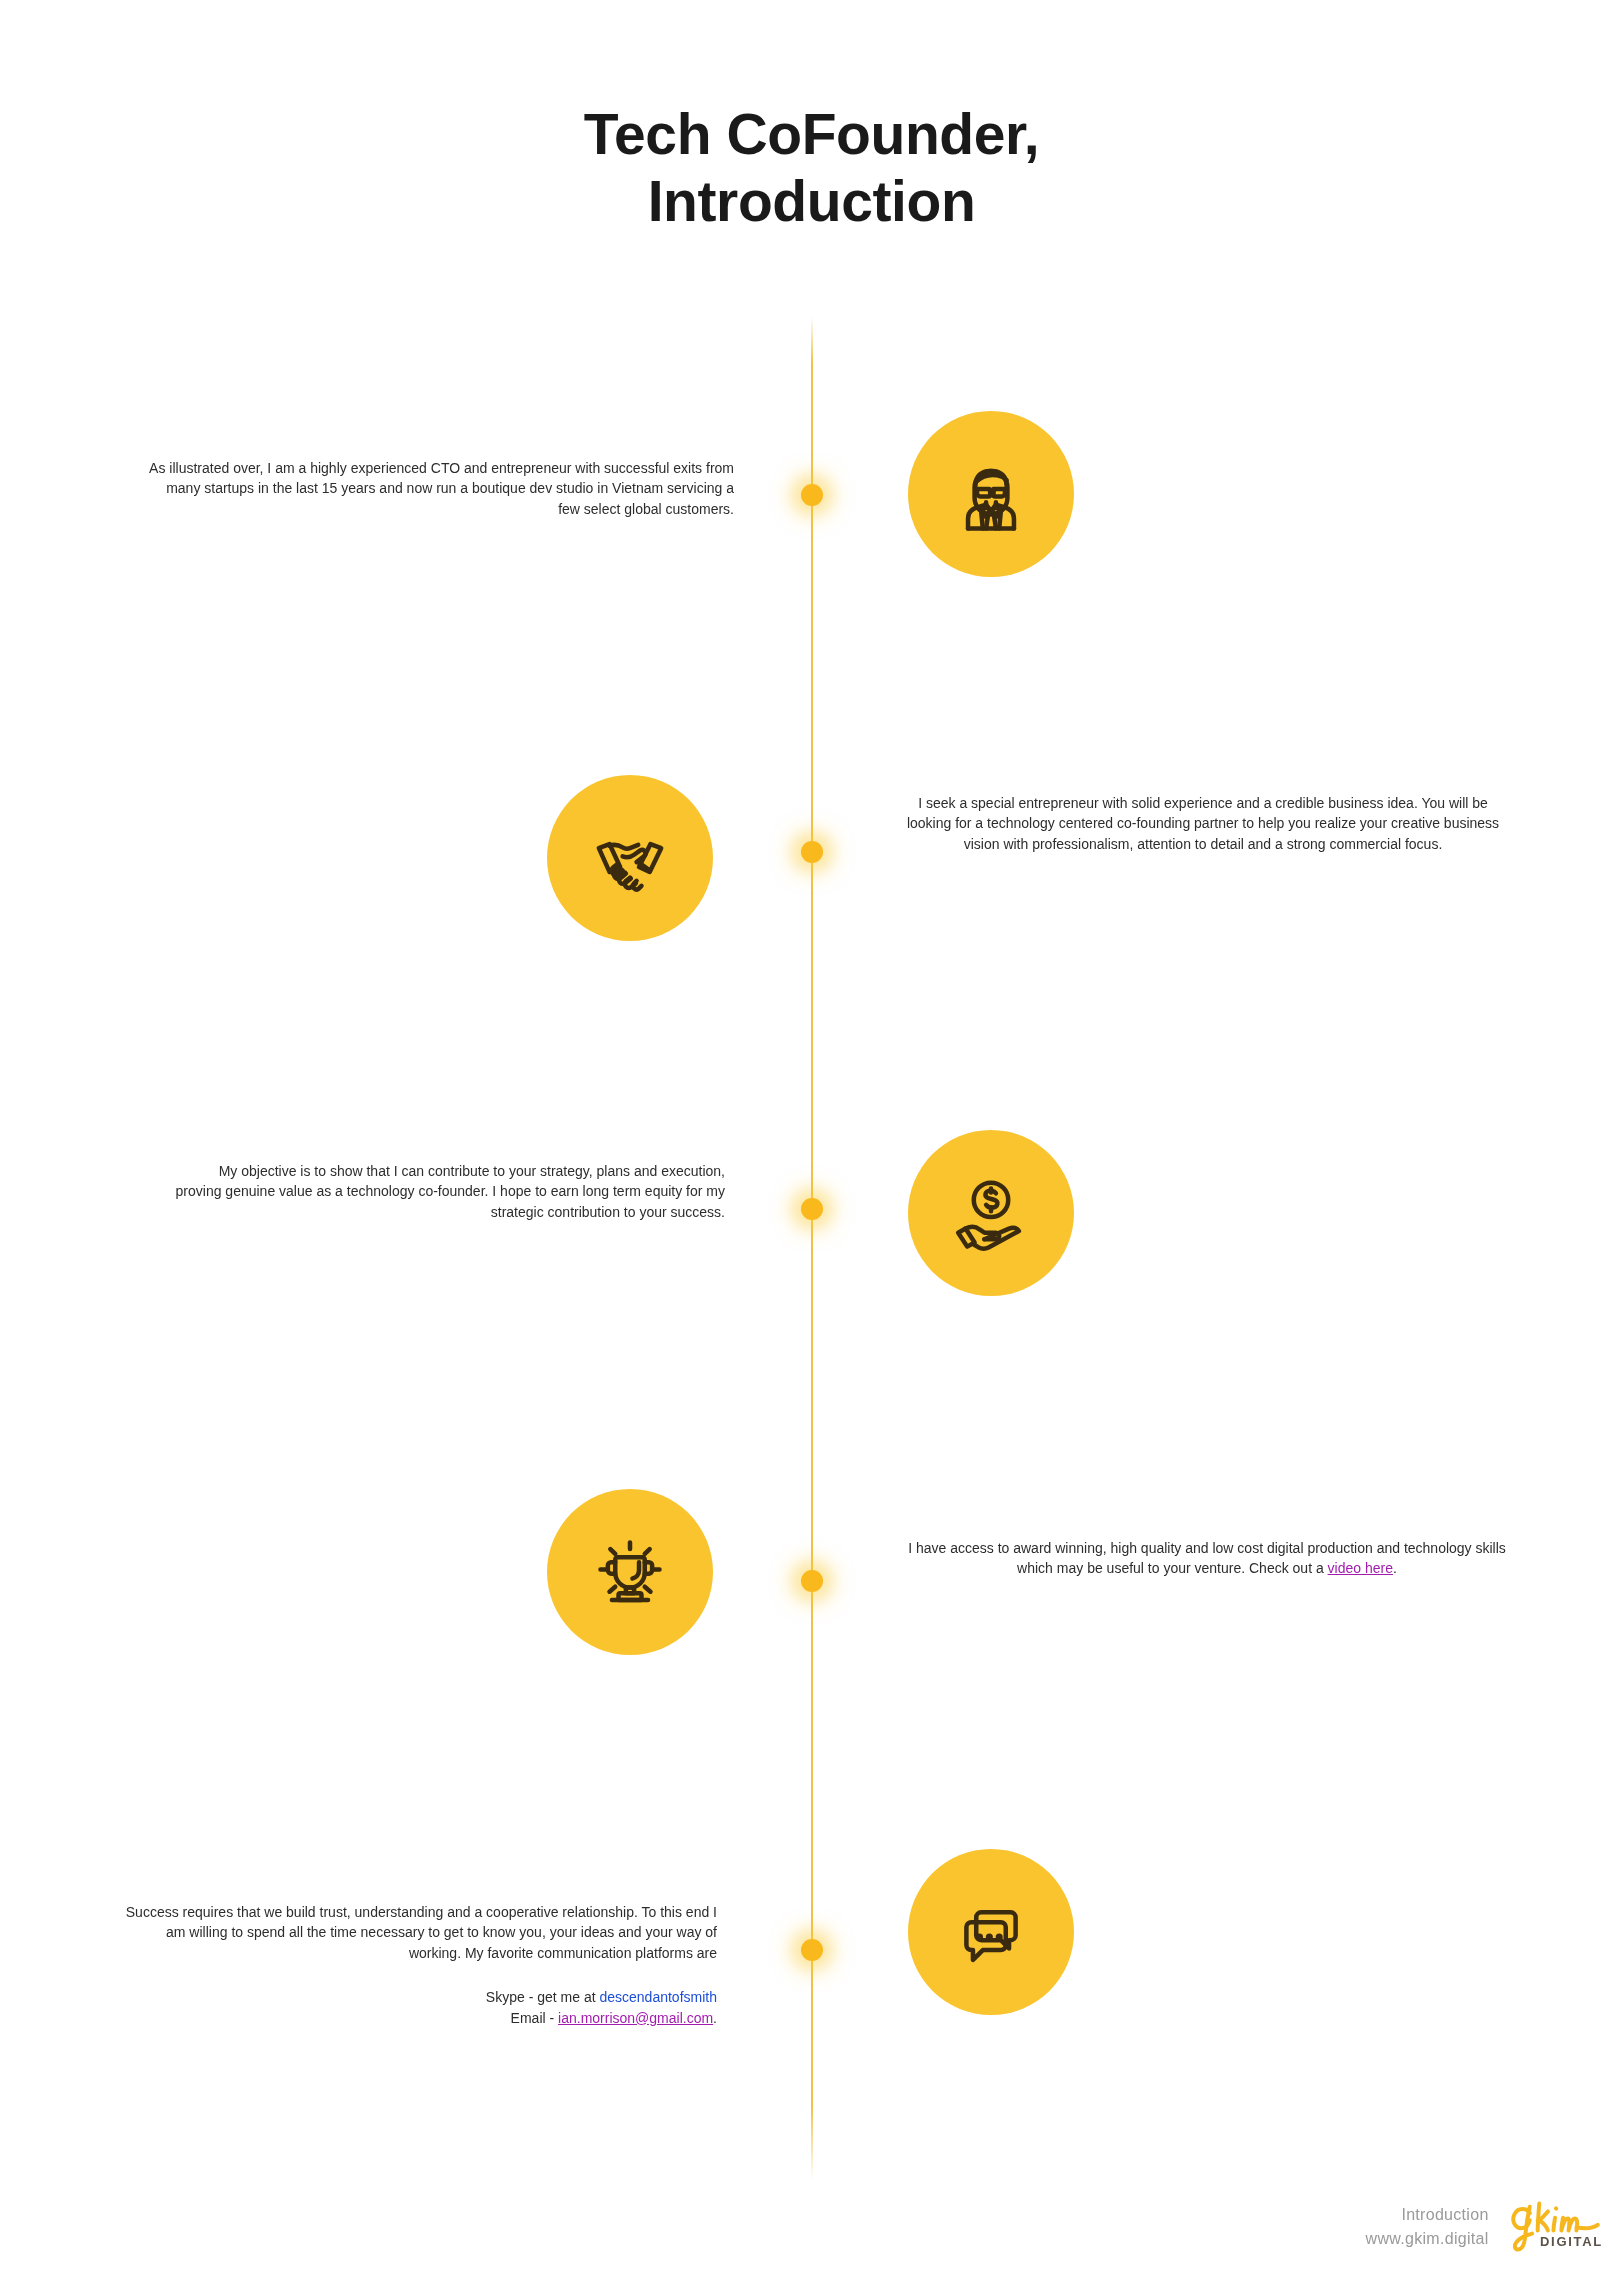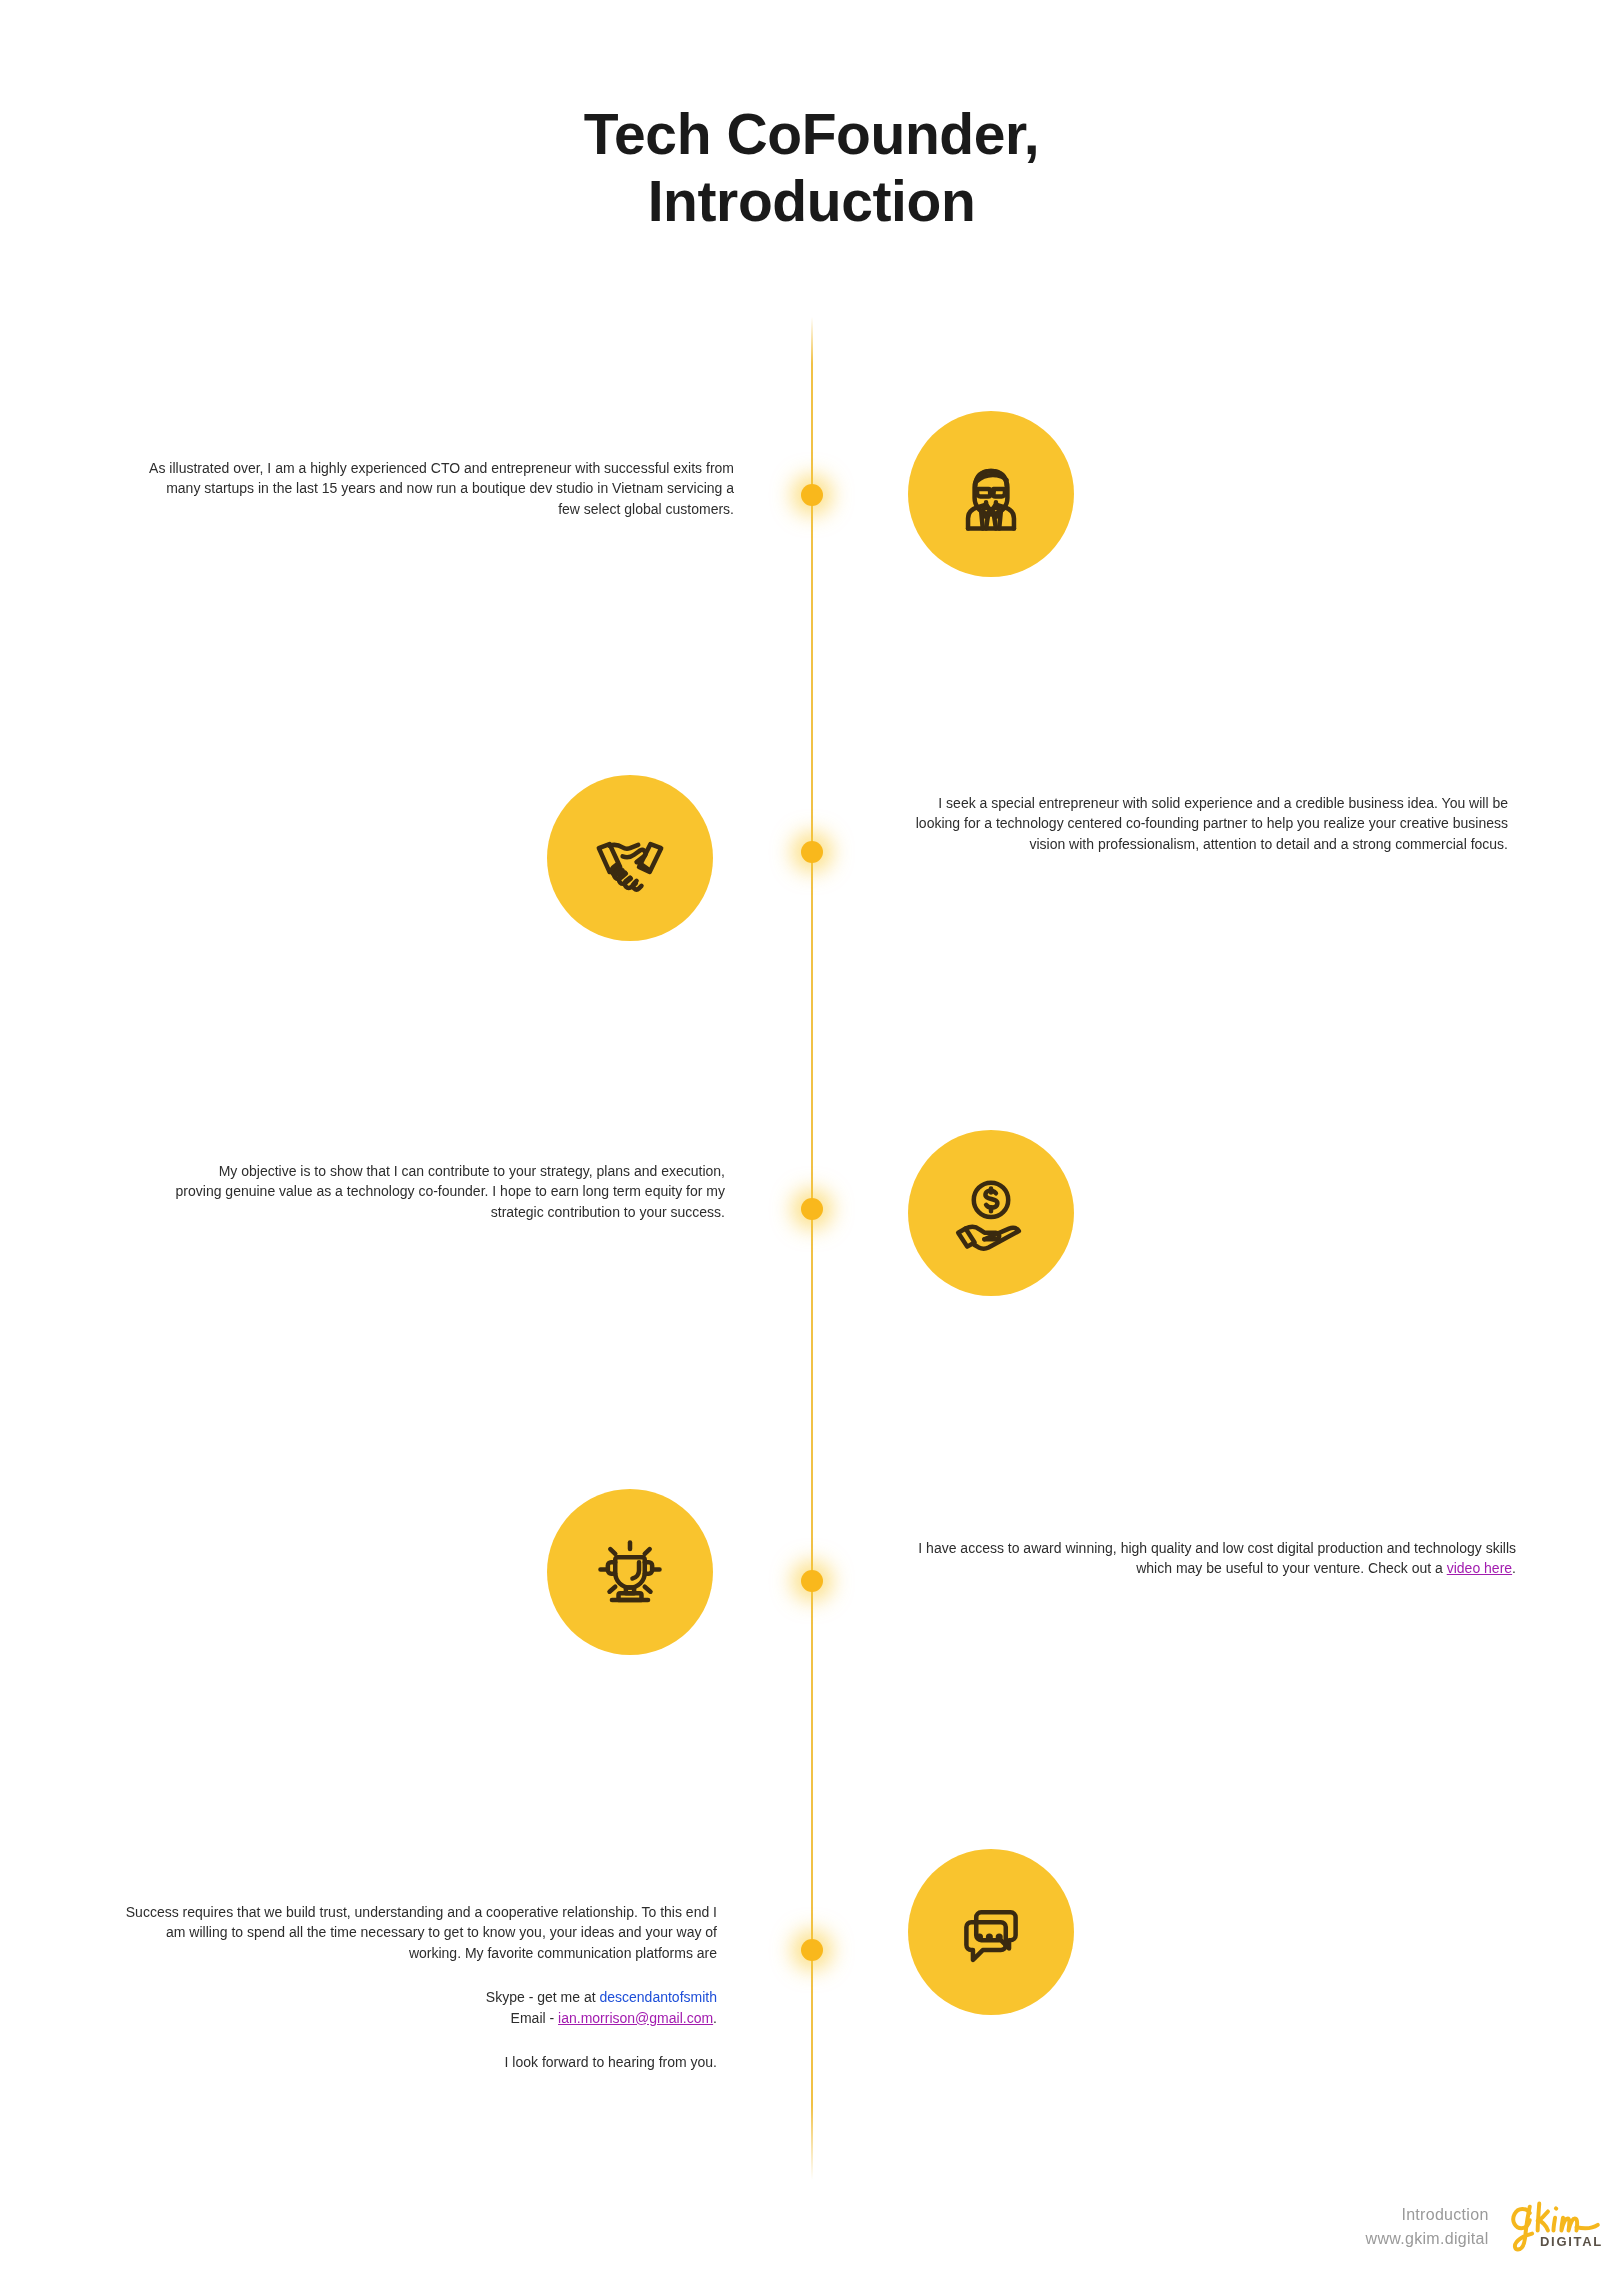--- a/index.html
+++ b/index.html
@@ -88,21 +88,21 @@
   }
 
   
   .text-block {
     position: absolute;
     font-size: 14px;
     line-height: 1.46;
     color: #2d2d2d;
   }
   .text-block.right-align { text-align: right; }
-  .text-block.left-align  { text-align: right;  }
+  .text-block.left-align  { text-align: center;  }
   .text-block p { margin: 0; }
   .text-block p + p { margin-top: 24px; }
 
   .tl-link {
     color: #a21caf;
     text-decoration: underline;
   }
   .bold { font-weight: normal; color: #1d4ed8; }
 
   
@@ -231,21 +231,20 @@
       <path d="M38 26 h36 a6 6 0 0 1 6 6 v22 a6 6 0 0 1 -6 6 h-2 v10 l-10 -10 h-24 a6 6 0 0 1 -6 -6 v-22 a6 6 0 0 1 6 -6 Z"></path>
       <path d="M26 38 h36 a6 6 0 0 1 6 6 v22 a6 6 0 0 1 -6 6 h-22 l-12 12 v-12 h-2 a6 6 0 0 1 -6 -6 v-22 a6 6 0 0 1 6 -6 Z"></path>
       <circle class="solid" cx="36" cy="56" r="4.3"></circle>
       <circle class="solid" cx="48" cy="56" r="4.3"></circle>
       <circle class="solid" cx="60" cy="56" r="4.3"></circle>
     </svg>
   </div>
   <div class="text-block right-align" style="left:119px; top:1902px; width:598px">
     <p>Success requires that we build trust, understanding and a cooperative relationship. To this end I am willing to spend all the time necessary to get to know you, your ideas and your way of working. My favorite communication platforms are</p>
     <p><span>Skype - get me at </span><span class="bold">descendantofsmith</span><br><span>Email - </span><a class="tl-link" href="#">ian.morrison@gmail.com</a><span>.</span></p>
-    <p>I look forward to hearing from you.</p>
   </div>
 
   <div class="footer">
     <div class="footer-text">
       <div>Introduction</div>
       <div>www.gkim.digital</div>
     </div>
     <div class="logo-wrap">
       <svg viewBox="0 0 120 74" aria-hidden="true">
         <g fill="none" stroke="#F5B71D" stroke-width="5" stroke-linecap="round" stroke-linejoin="round">

